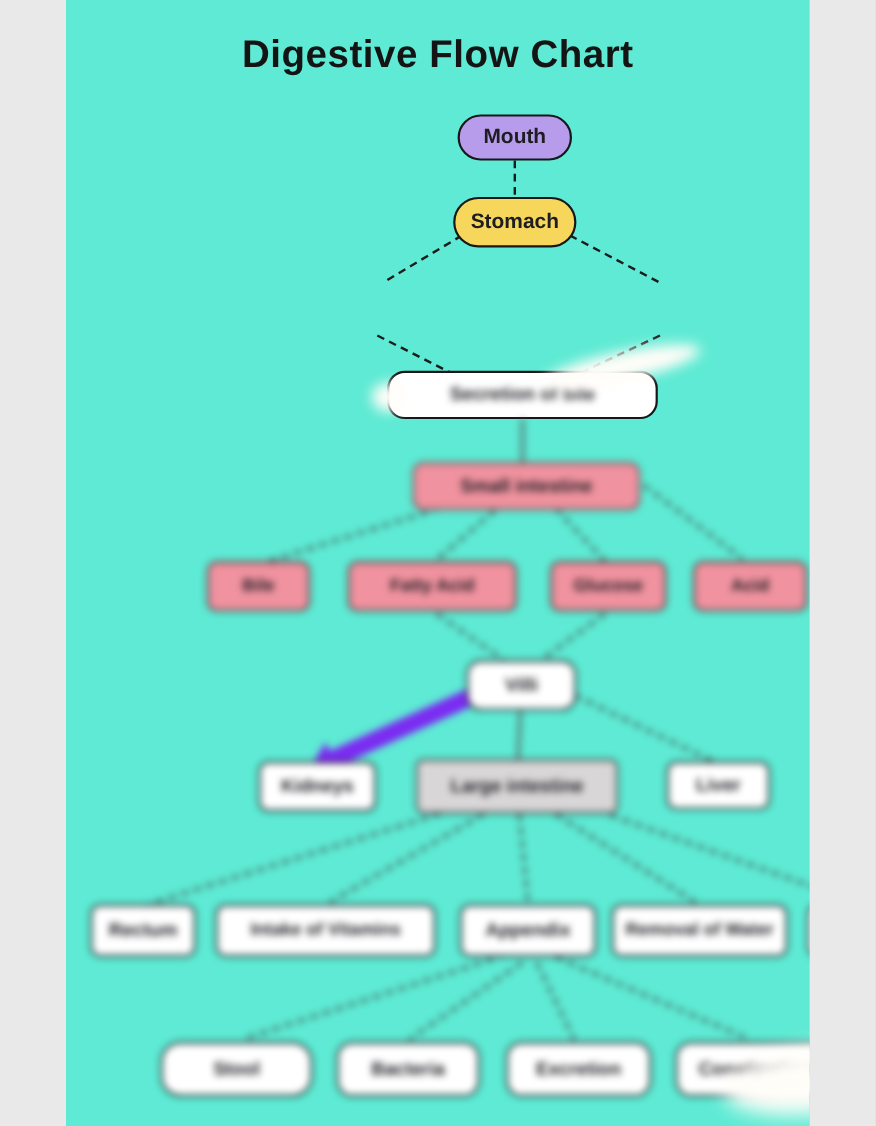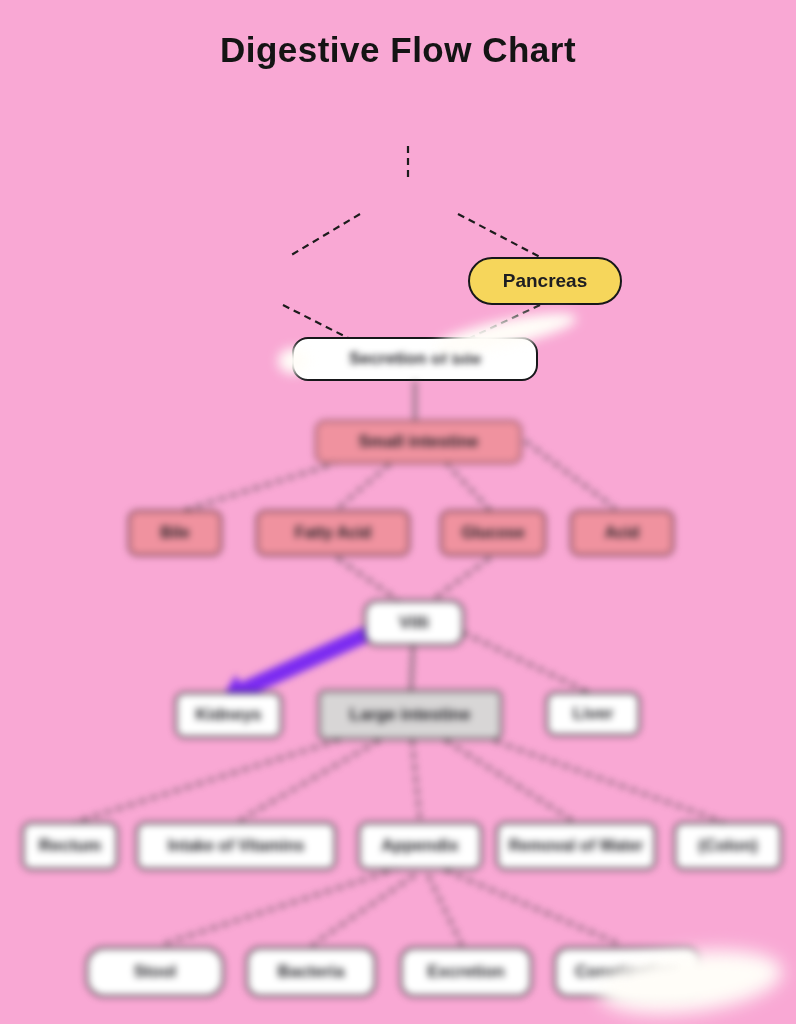--- a/index.html
+++ b/index.html
@@ -1,18 +1,18 @@
 <!DOCTYPE html>
 <html><head>
 <meta charset="utf-8">
 <style>
   html,body{margin:0;padding:0;background:#e9e9e9;}
   .canvas{
-    position:relative;width:796px;height:1024px;margin:0 auto;
-    background:#f9a8d4;overflow:hidden;
+    position:relative;width:676px;height:1024px;margin:0 auto;
+    background:#5eead4;overflow:hidden;
     font-family:"Liberation Sans",sans-serif;
   }
   .title{
     position:absolute;left:0;top:30px;width:100%;text-align:center;
     font-size:35px;font-weight:600;letter-spacing:.5px;color:#141414;
   }
   .edges{position:absolute;left:0;top:0;width:796px;height:1024px;pointer-events:none;}
   .node{
     position:absolute;display:flex;align-items:center;justify-content:center;
     box-sizing:border-box;font-weight:700;color:#1d1d22;text-align:center;
@@ -40,26 +40,29 @@
   <svg class="edges">
     <g stroke="#1c1c1c" stroke-width="2.2" stroke-dasharray="7 5" fill="none">
       <path d="M408,146 L408,178"></path>
       <path d="M360,214 L288,257"></path>
       <path d="M458,214 L540,257"></path>
       <path d="M283,305 L352,340"></path>
       <path d="M540,305 L468,339"></path>
     </g>
   </svg>
 
+  <div class="node pill purple" style="left:356px;top:104px;width:104px;height:42px;">
+    <span>Mouth</span>
+  </div>
+
+  <div class="node pill yellow" style="left:352px;top:179px;width:112px;height:46px;">
+    <span>Stomach</span>
+  </div>
 
 
-
-  <div class="node pill yellow" style="left:468px;top:257px;width:154px;height:48px;">
-    <span>Pancreas</span>
-  </div>
 
   <div class="node rounded" style="left:292px;top:337px;width:246px;height:44px;border-radius:16px;">
     <span class="blurtext">Secretion of bile</span>
   </div>
 
   <div class="blurzone">
 
     <svg class="edges">
       <g stroke="#3c3c3c" stroke-width="2.2" stroke-dasharray="7 5" fill="none">
         <path d="M340,462 L185,510"></path>

